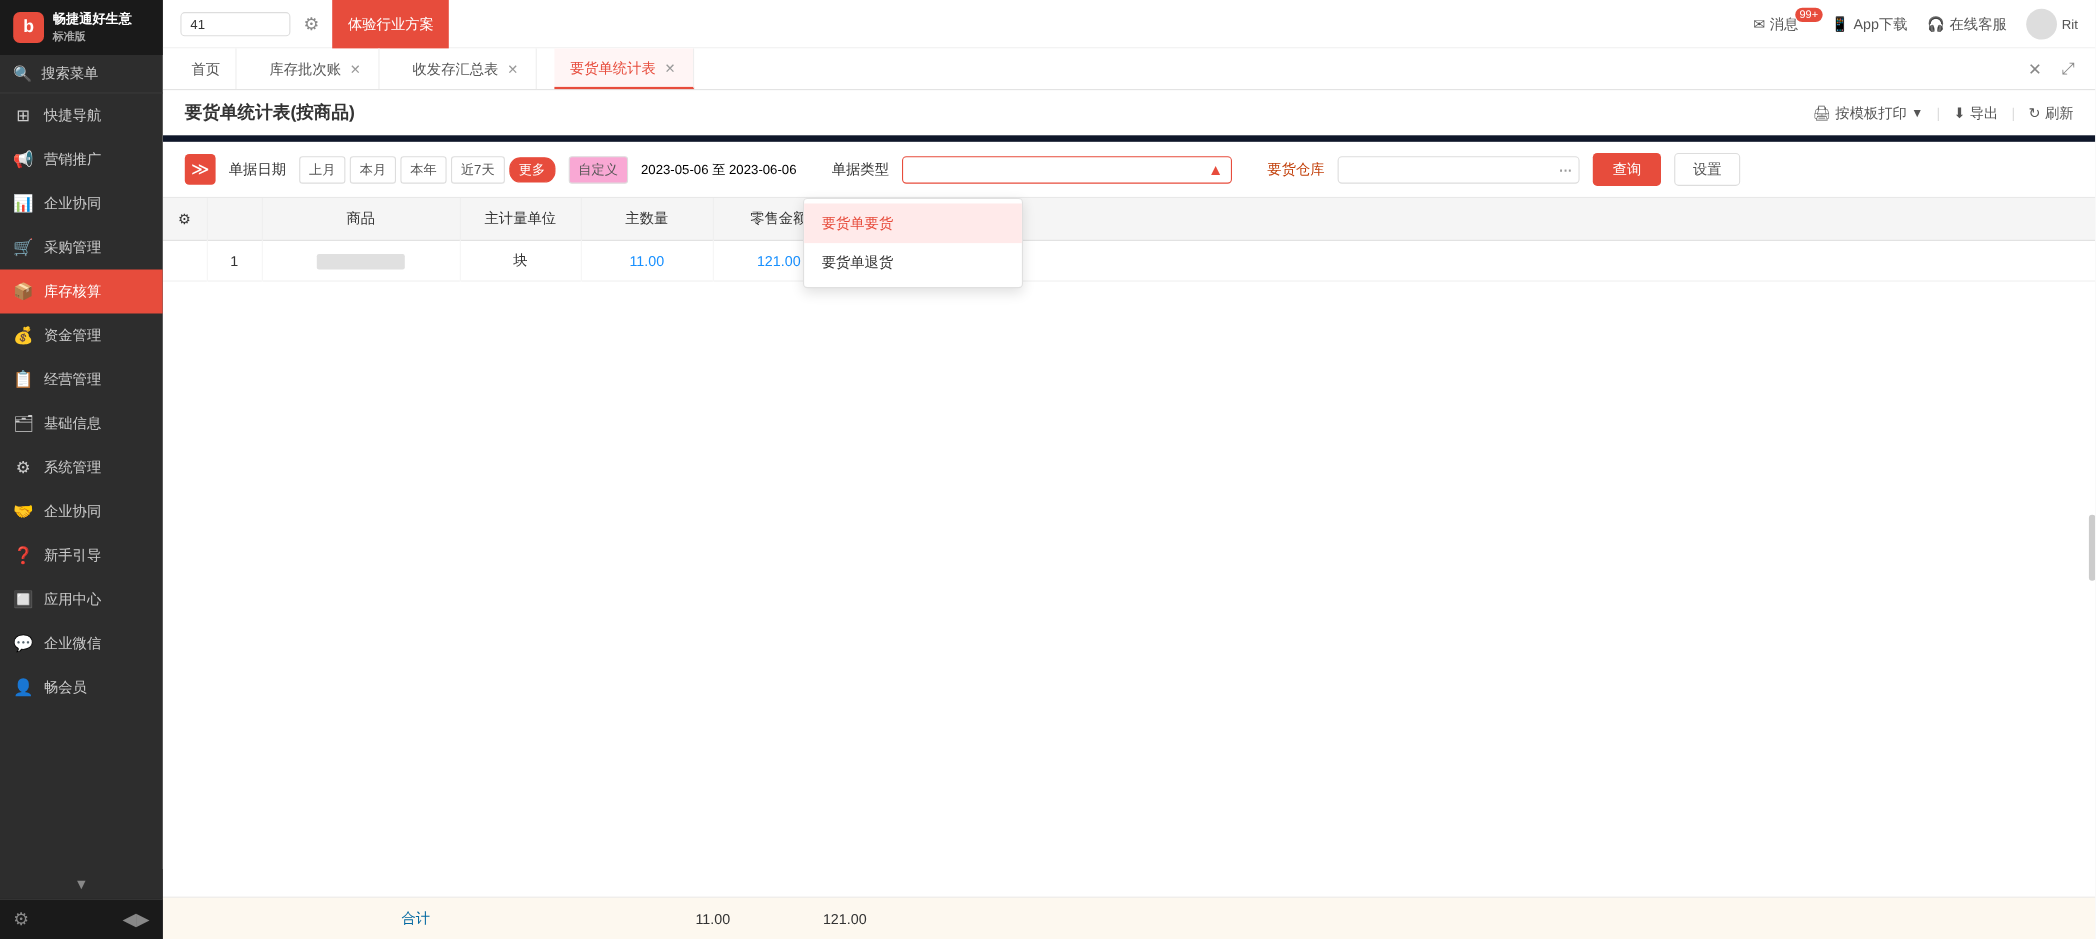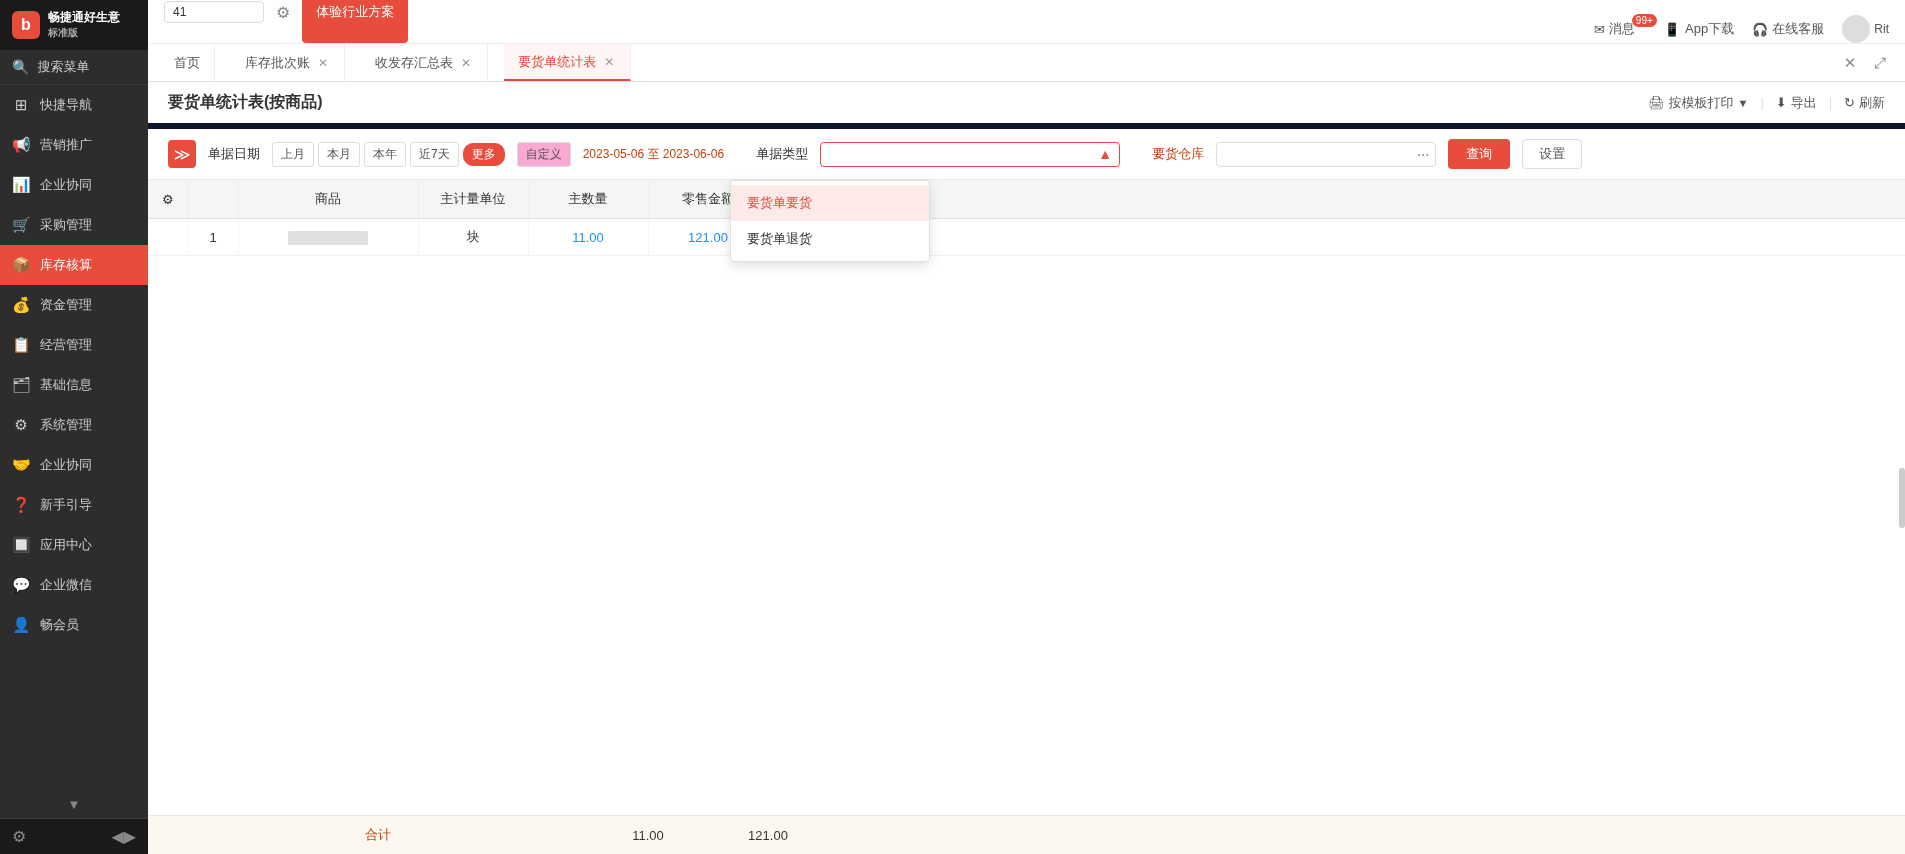--- a/index.html
+++ b/index.html
@@ -94,21 +94,21 @@
       flex: 1;
       display: flex;
       flex-direction: column;
       height: 100%;
       overflow: hidden;
     }
 
     
     .top-header {
       display: flex;
-      align-items: flex-end;
+      align-items: center;
       justify-content: space-between;
       background: #fff;
       border-bottom: 1px solid #eee;
       padding: 0 16px;
       height: 44px;
       flex-shrink: 0;
     }
     .top-header-left {
       display: flex;
       align-items: center;
@@ -318,21 +318,21 @@
     }
     .date-btn.more-btn {
       background: #e74c3c;
       color: white;
       border-color: #e74c3c;
       border-radius: 10px;
       padding: 2px 8px;
     }
     .date-range-text {
       font-size: 12px;
-      color: #c2410c;
+      color: #000000;
     }
     .custom-btn {
       padding: 3px 8px;
       border: 1px solid #ddd;
       background: #f9a8d4;
       border-radius: 3px;
       font-size: 12px;
       color: #555;
       cursor: pointer;
       font-family: inherit;
@@ -483,21 +483,21 @@
       border-top: 1px solid #e8e8e8;
       display: flex;
       align-items: center;
       padding: 10px 0;
       flex-shrink: 0;
       font-size: 13px;
     }
     .footer-label-cell {
       width: 220px;
       text-align: center;
-      color: #c2410c;
+      color: #0369a1;
       font-weight: normal;
     }
     .footer-unit-cell { width: 100px; }
     .footer-qty-cell {
       width: 120px;
       text-align: center;
       color: #333;
     }
     .footer-amount-cell {
       width: 120px;

